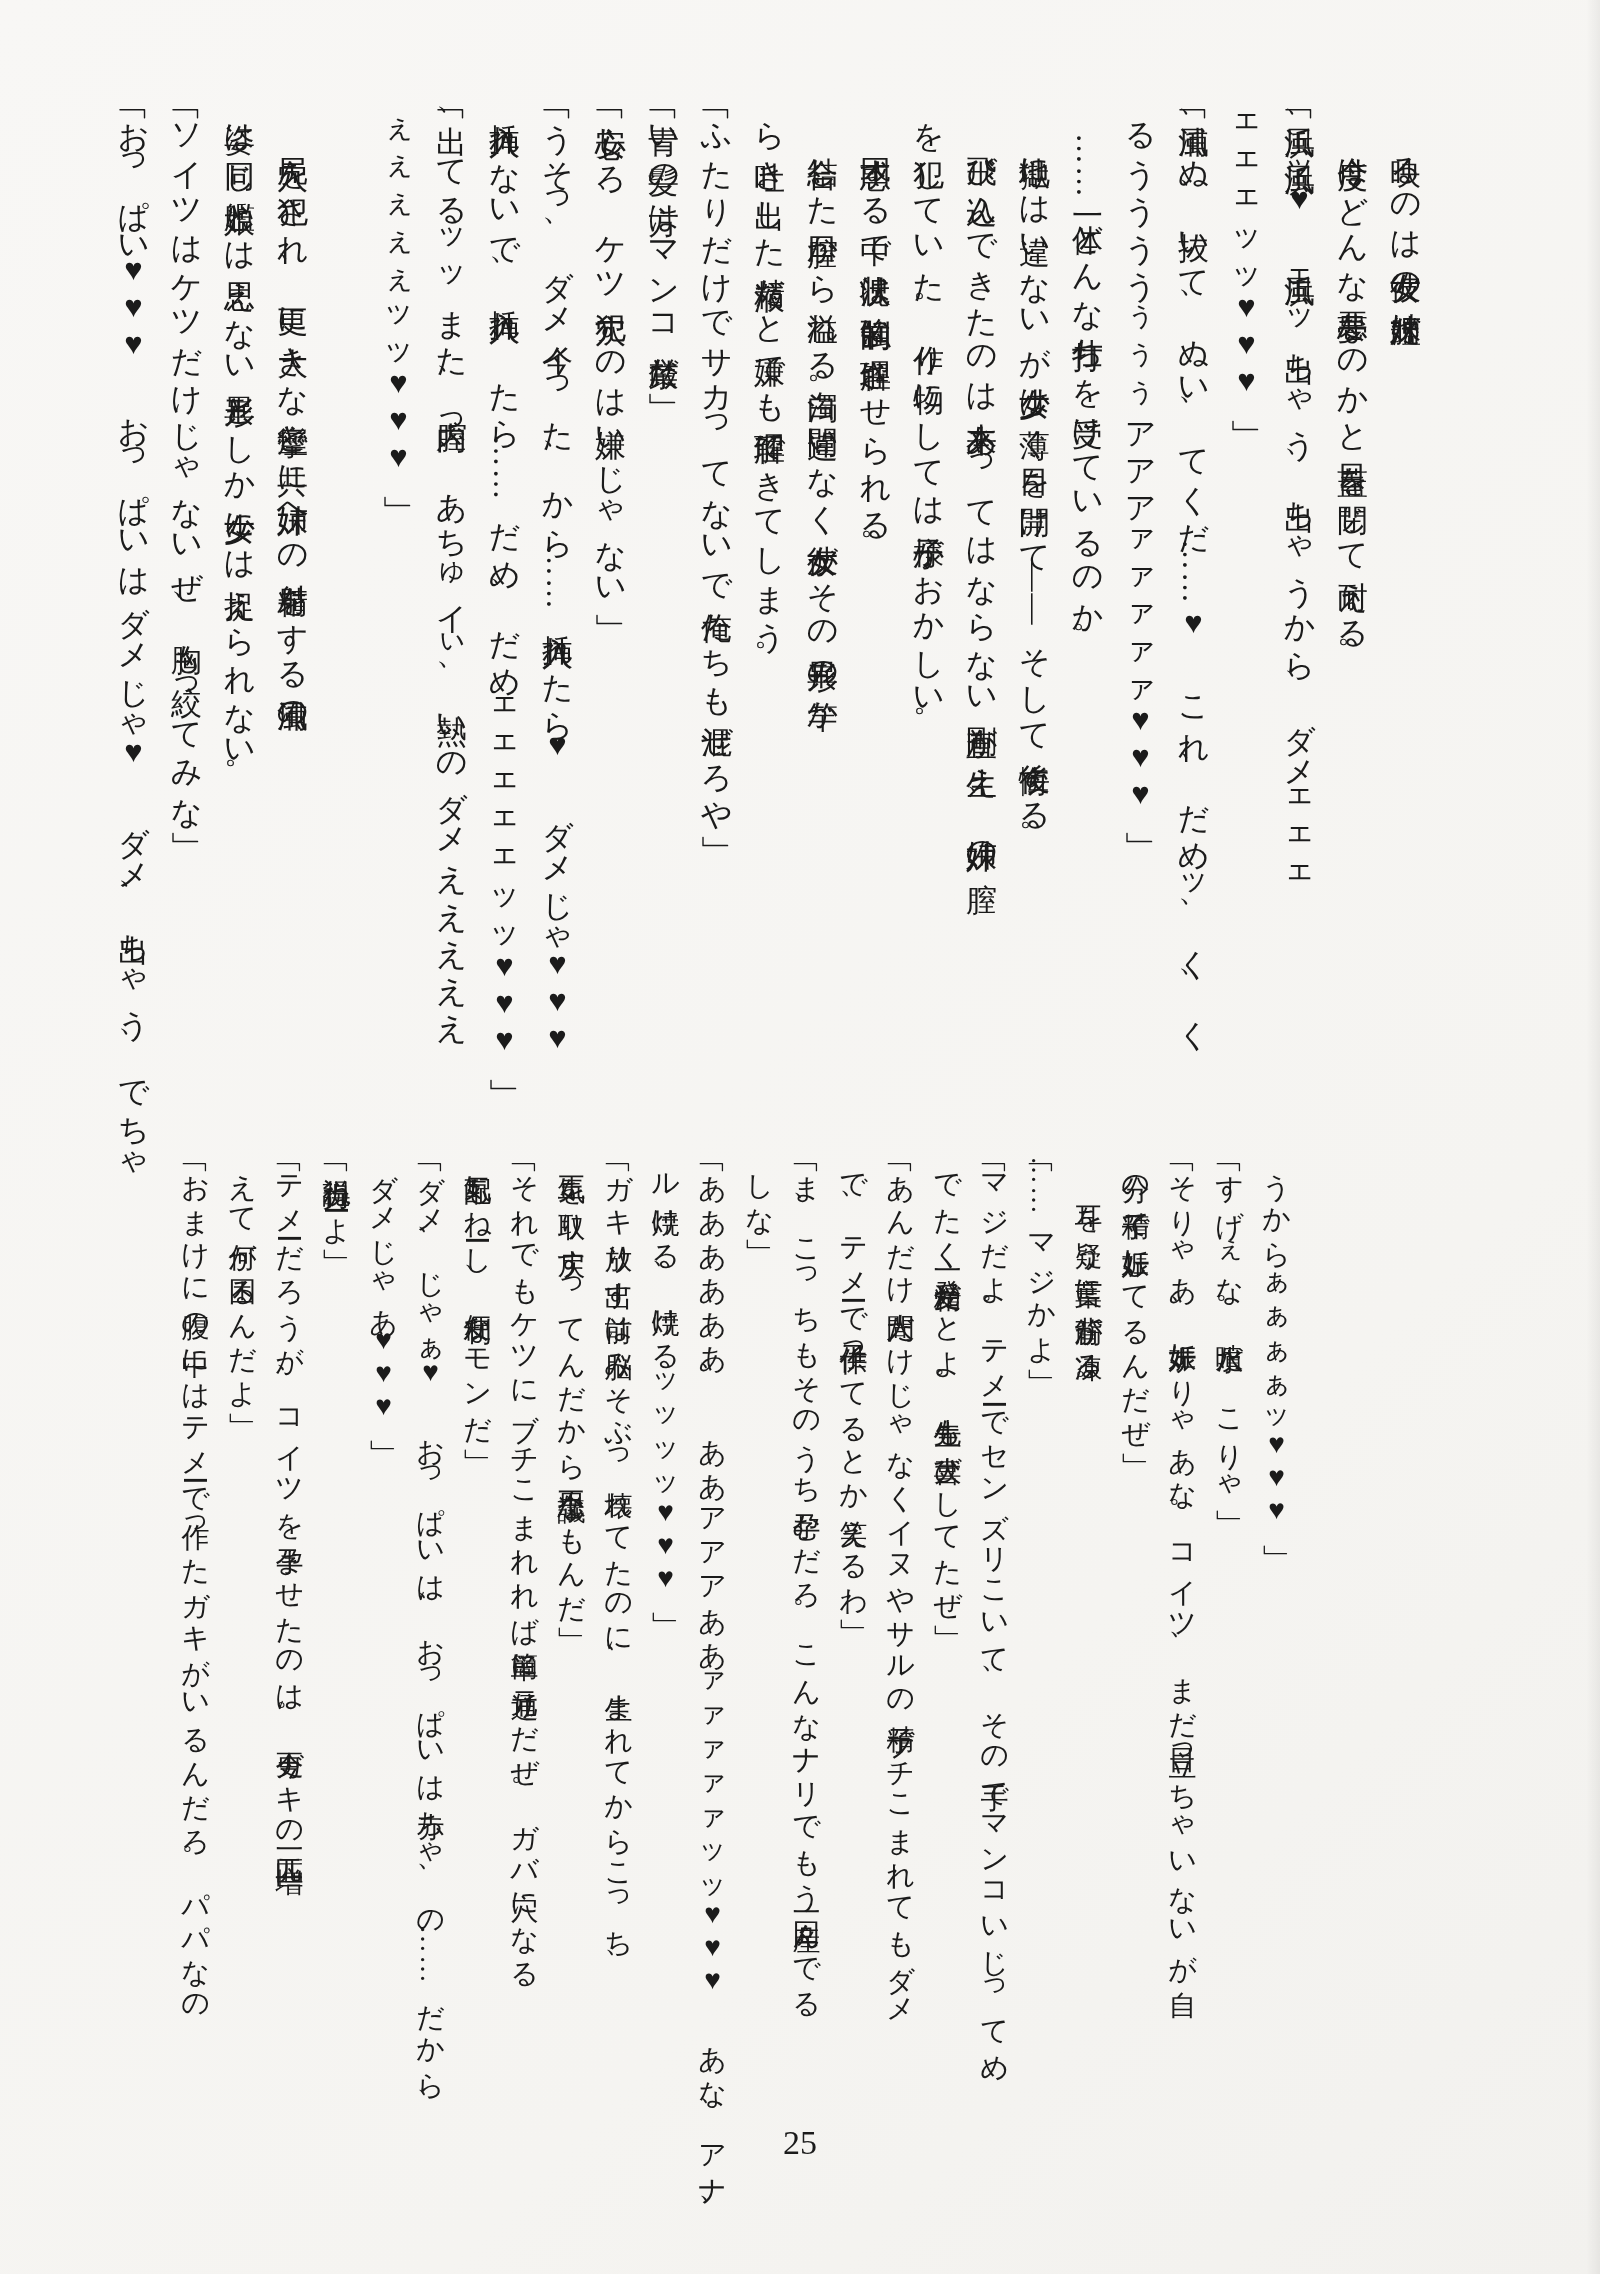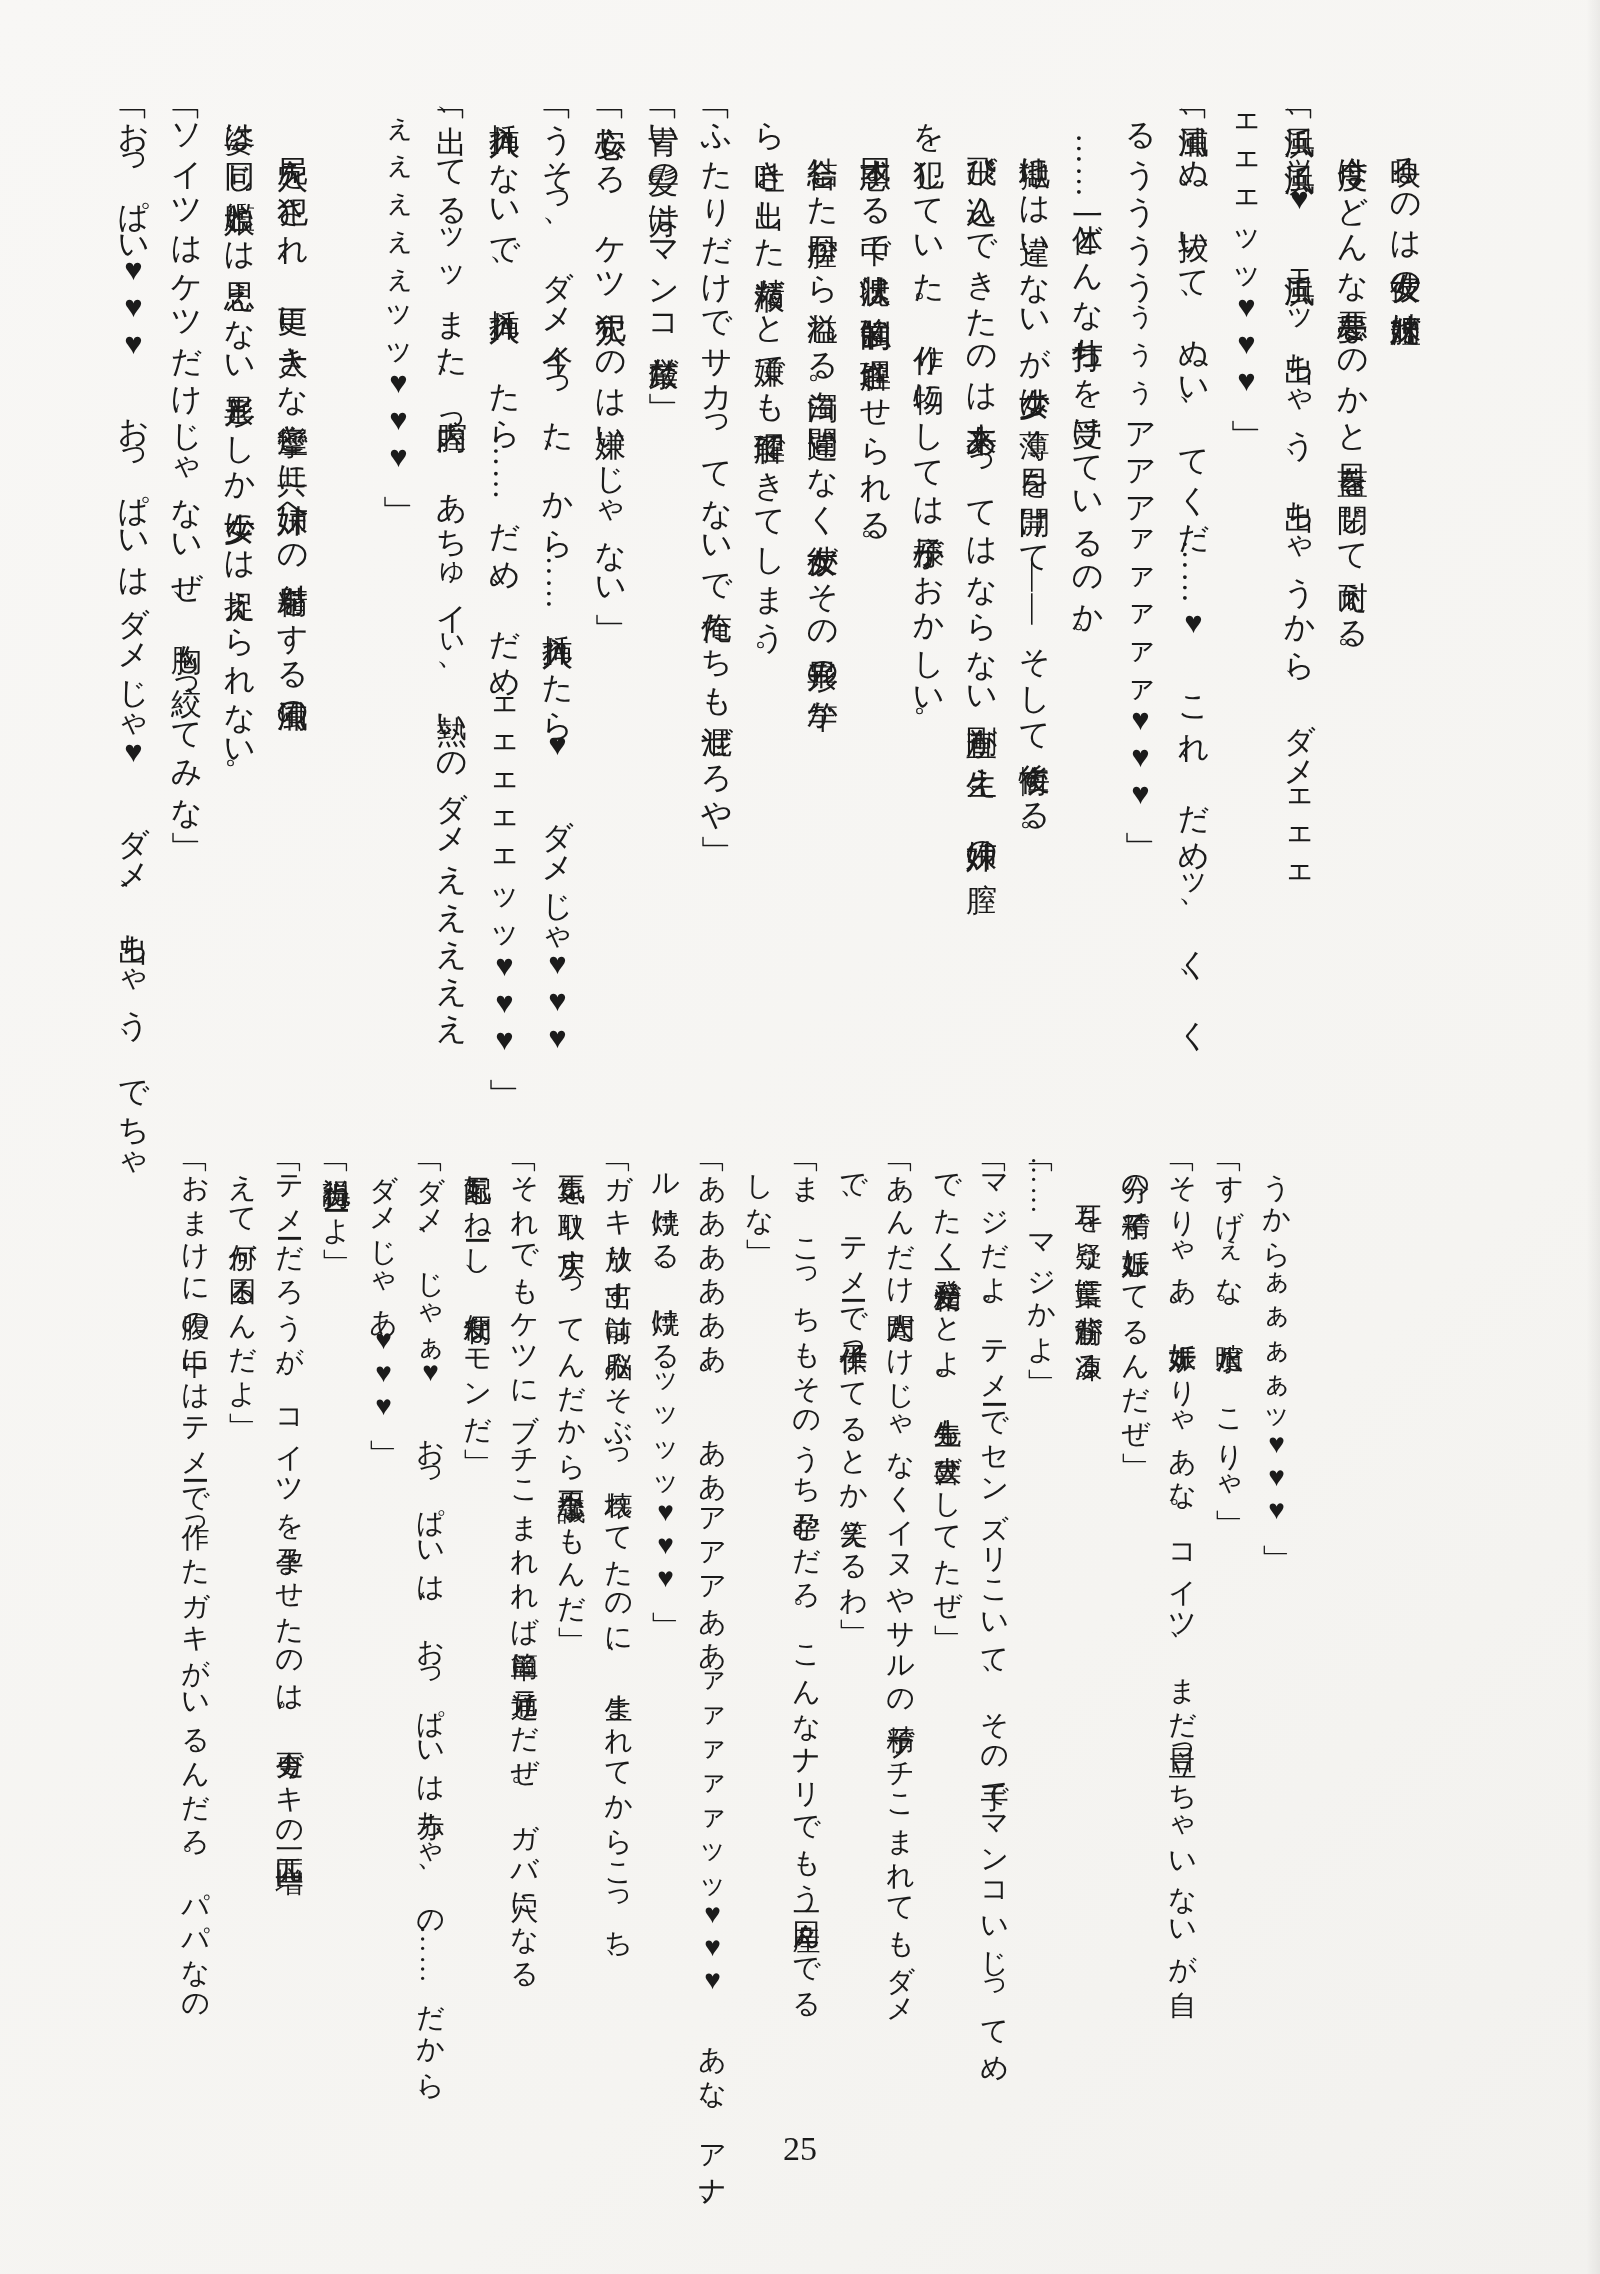--- a/index.html
+++ b/index.html
@@ -50,21 +50,20 @@
   }
   #page-number {
     position: absolute;
     top: 2124px;
     left: 0;
     width: 100%;
     text-align: center;
     font-family: "Liberation Serif", "DejaVu Serif", serif;
     font-size: 34px;
     color: #1b1b1b;
-    margin-top: 6px;
   }
 </style>
 </head>
 <body>
 
 <div>
 
   <div id="top-block" class="vblock">
     <div class="tline">　映るのは彼女の姉妹艦だ。</div>
     <div class="tline">　今度はどんな悪夢なのかと目蓋を閉じて耐える。</div>

